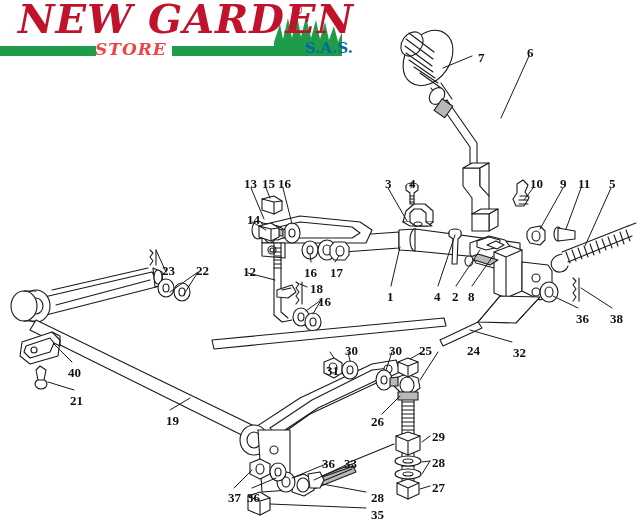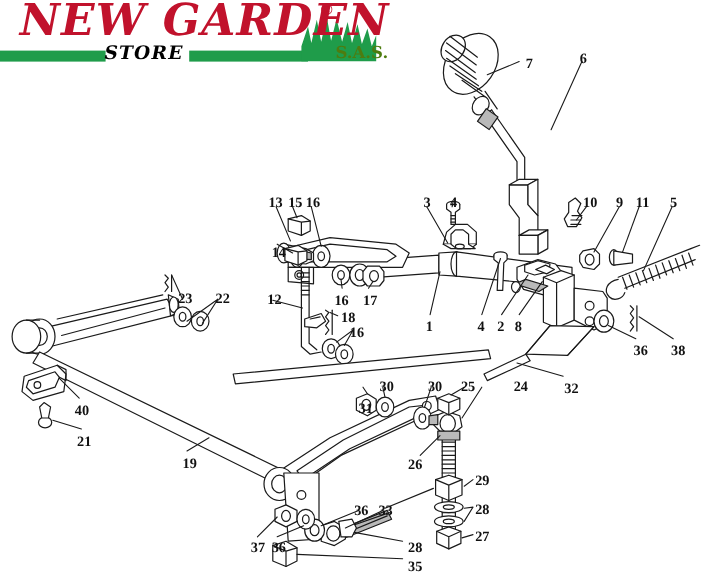--- a/index.html
+++ b/index.html
@@ -51,41 +51,41 @@
     color: #c1122c;
   }
   #logo-store {
     position: absolute;
     left: 95px;
     top: 40px;
     font-family: "DejaVu Serif", serif;
     font-weight: bold;
     font-style: italic;
     font-size: 17px;
-    color: #000000;
+    color: #ef4444;
     letter-spacing: 1px;
     z-index: 4;
     line-height: 18px;
   }
   .green-bar {
     position: absolute;
     top: 46px;
     height: 10px;
     background: #1f9c4a;
   }
   #green-bar-left  { left: 0px;   width: 96px; }
   #green-bar-right { left: 172px; width: 108px; }
   #logo-sas {
     position: absolute;
     left: 305px;
     top: 40px;
     font-family: "DejaVu Serif", serif;
     font-weight: bold;
     font-size: 15px;
-    color: #4d7c0f;
+    color: #0369a1;
     letter-spacing: 0px;
     line-height: 16px;
   }
   #logo-grass {
     position: absolute;
     left: 272px;
     top: 12px;
     width: 72px;
     height: 44px;
   }
@@ -458,21 +458,21 @@
       <div class="callout" style="left: 527px; top: 46px;">6</div>
       <div class="callout" style="left: 244px; top: 177px;">13</div>
       <div class="callout" style="left: 262px; top: 177px;">15</div>
       <div class="callout" style="left: 278px; top: 177px;">16</div>
       <div class="callout" style="left: 385px; top: 177px;">3</div>
       <div class="callout" style="left: 409px; top: 177px;">4</div>
       <div class="callout" style="left: 530px; top: 177px;">10</div>
       <div class="callout" style="left: 560px; top: 177px;">9</div>
       <div class="callout" style="left: 578px; top: 177px;">11</div>
       <div class="callout" style="left: 609px; top: 177px;">5</div>
-      <div class="callout" style="left: 247px; top: 213px; margin-top: 10px;">14</div>
+      <div class="callout" style="left: 247px; top: 213px;">14</div>
       <div class="callout" style="left: 162px; top: 264px;">23</div>
       <div class="callout" style="left: 196px; top: 264px; text-align: center;">22</div>
       <div class="callout" style="left: 243px; top: 265px;">12</div>
       <div class="callout" style="left: 304px; top: 266px;">16</div>
       <div class="callout" style="left: 330px; top: 266px;">17</div>
       <div class="callout" style="left: 387px; top: 290px;">1</div>
       <div class="callout" style="left: 434px; top: 290px;">4</div>
       <div class="callout" style="left: 452px; top: 290px;">2</div>
       <div class="callout" style="left: 468px; top: 290px;">8</div>
       <div class="callout" style="left: 310px; top: 282px;">18</div>

